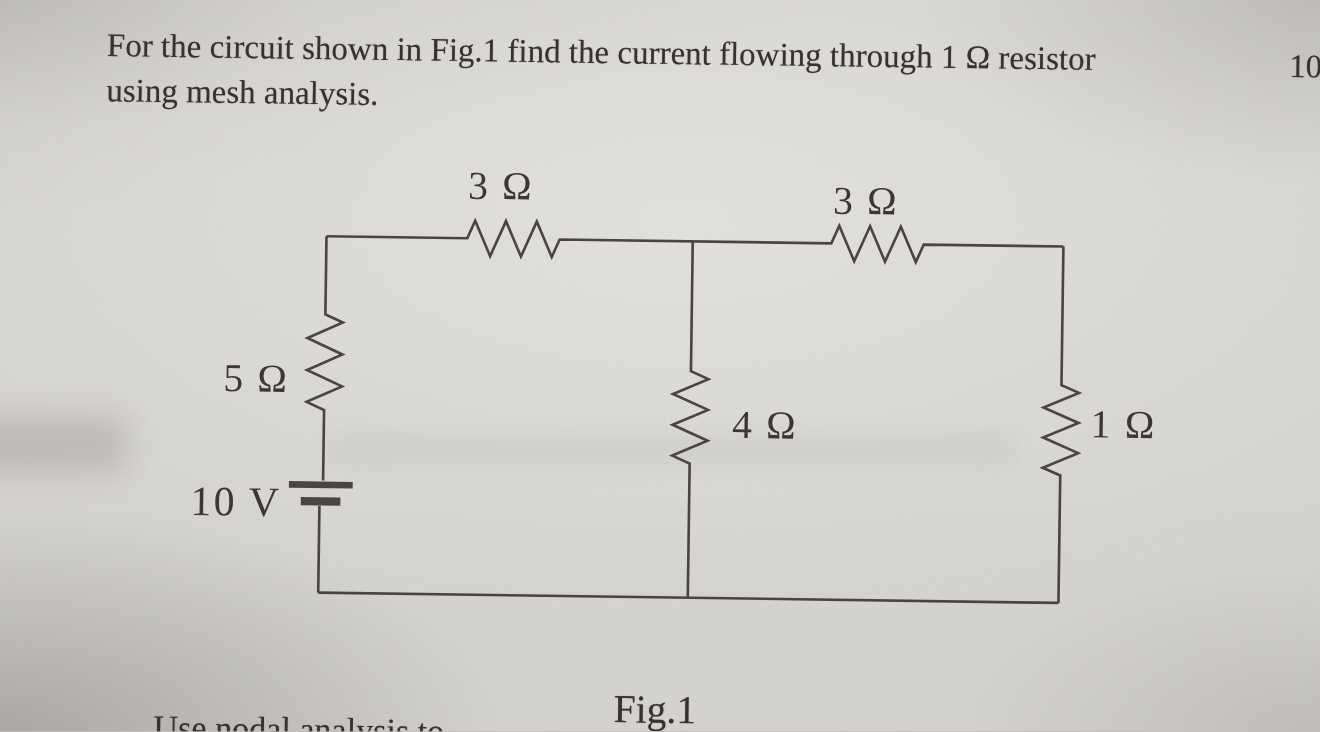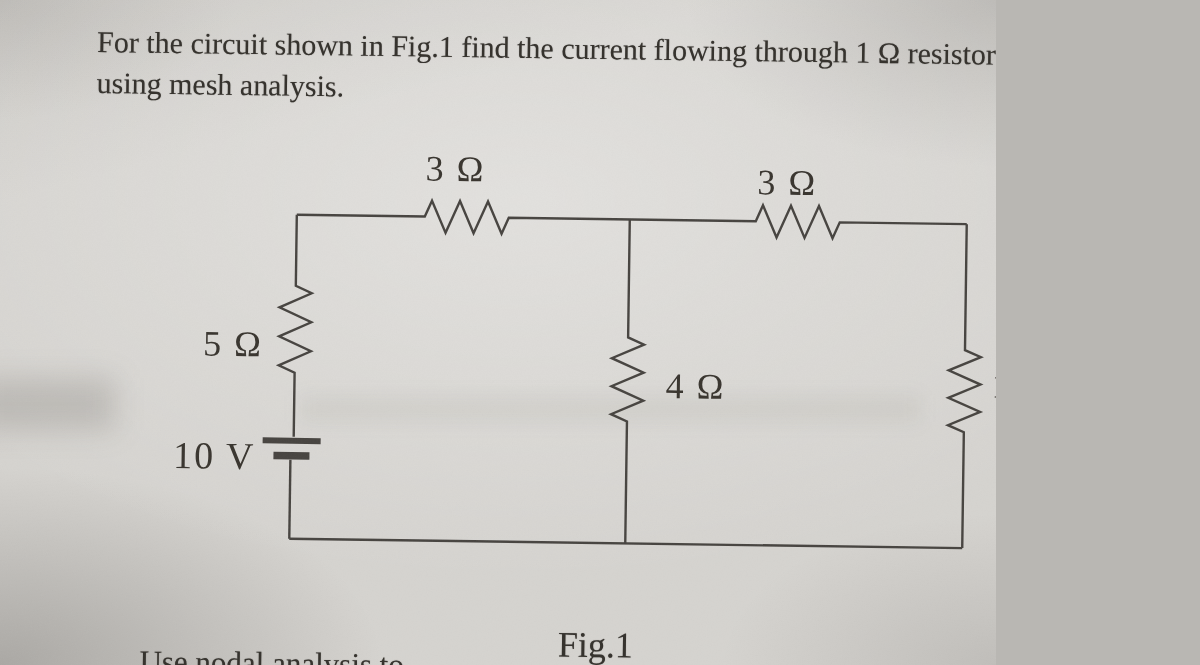--- a/index.html
+++ b/index.html
@@ -5,21 +5,21 @@
   html, body {
     margin: 0;
     padding: 0;
     width: 1200px;
     height: 665px;
     overflow: hidden;
     background: #b9b7b3;
   }
   .photo {
     position: relative;
-    width: 996px;
+    width: 1200px;
     height: 665px;
     overflow: hidden;
     background: #d5d3cf;
     font-family: "Liberation Serif", serif;
   }
   
   .paper-light {
     position: absolute;
     inset: 0;
     background:

